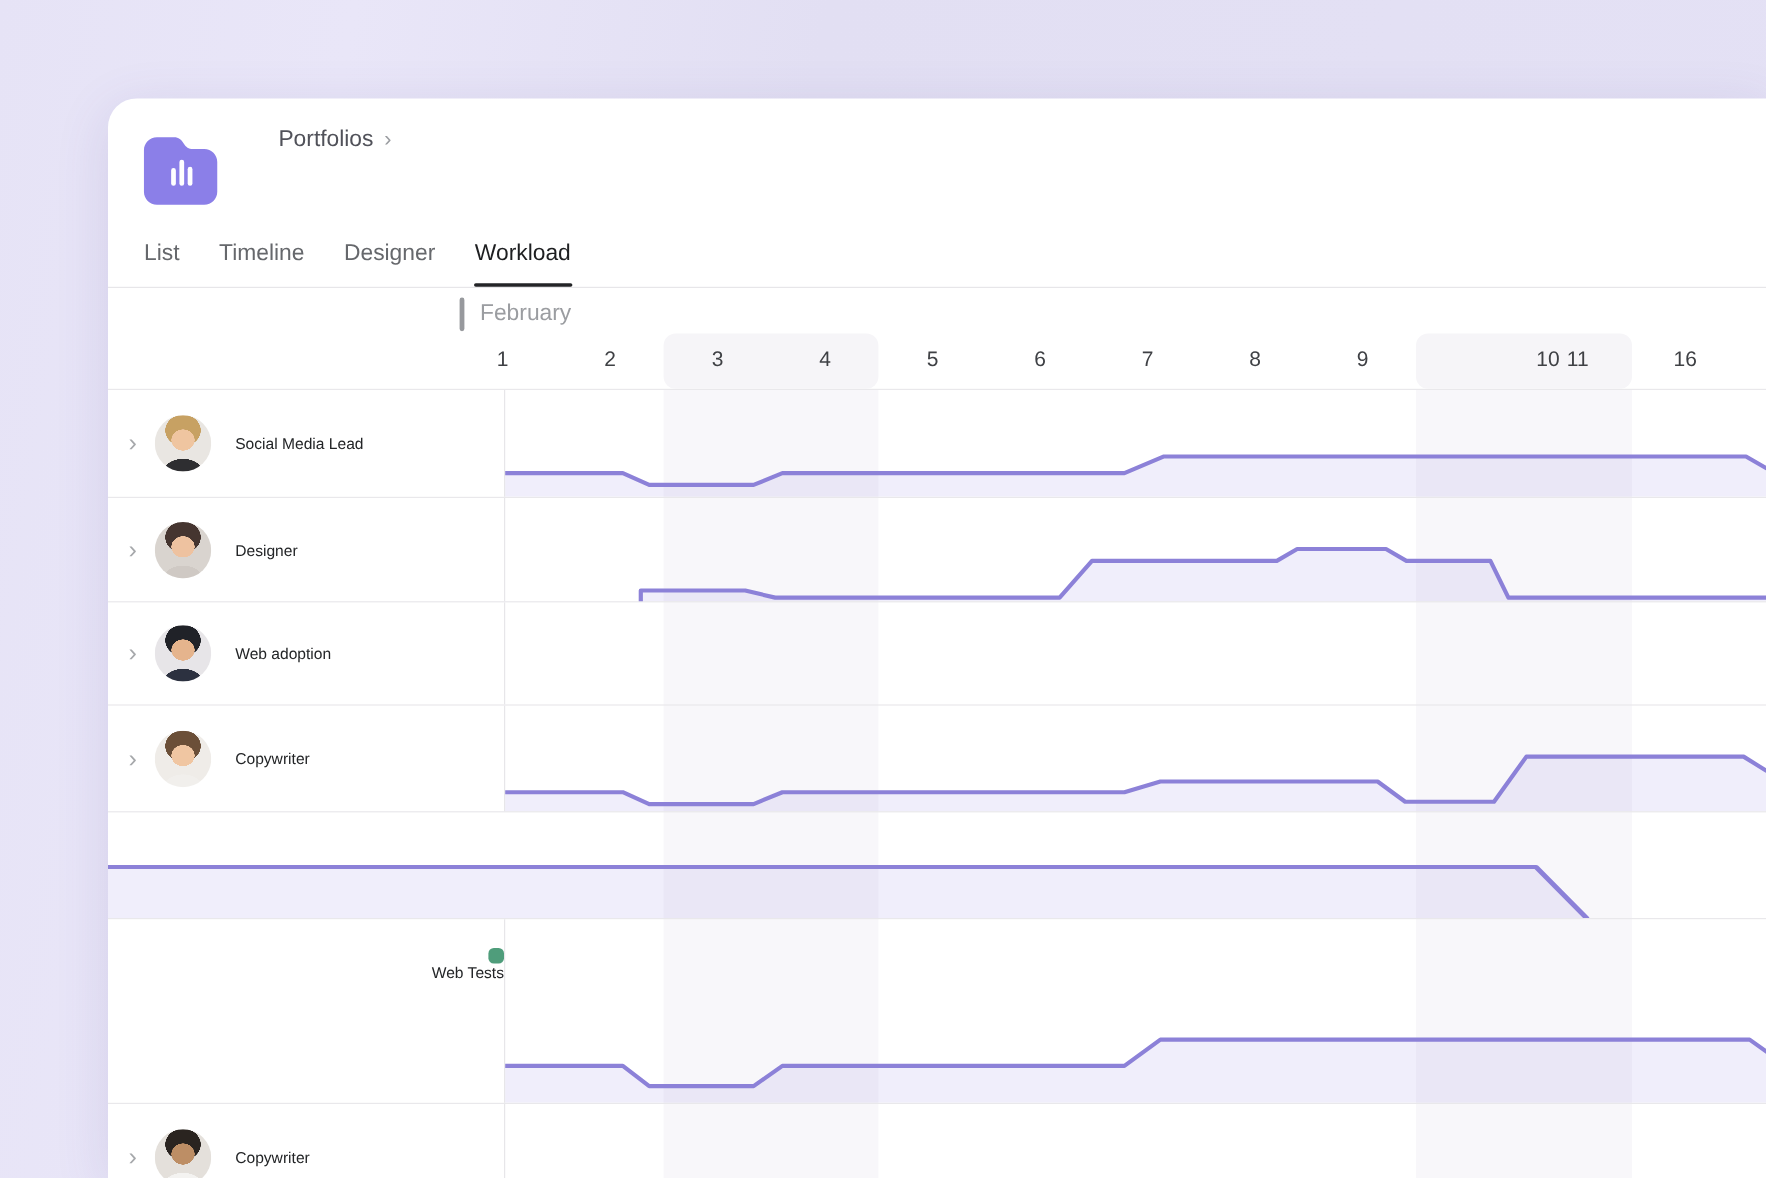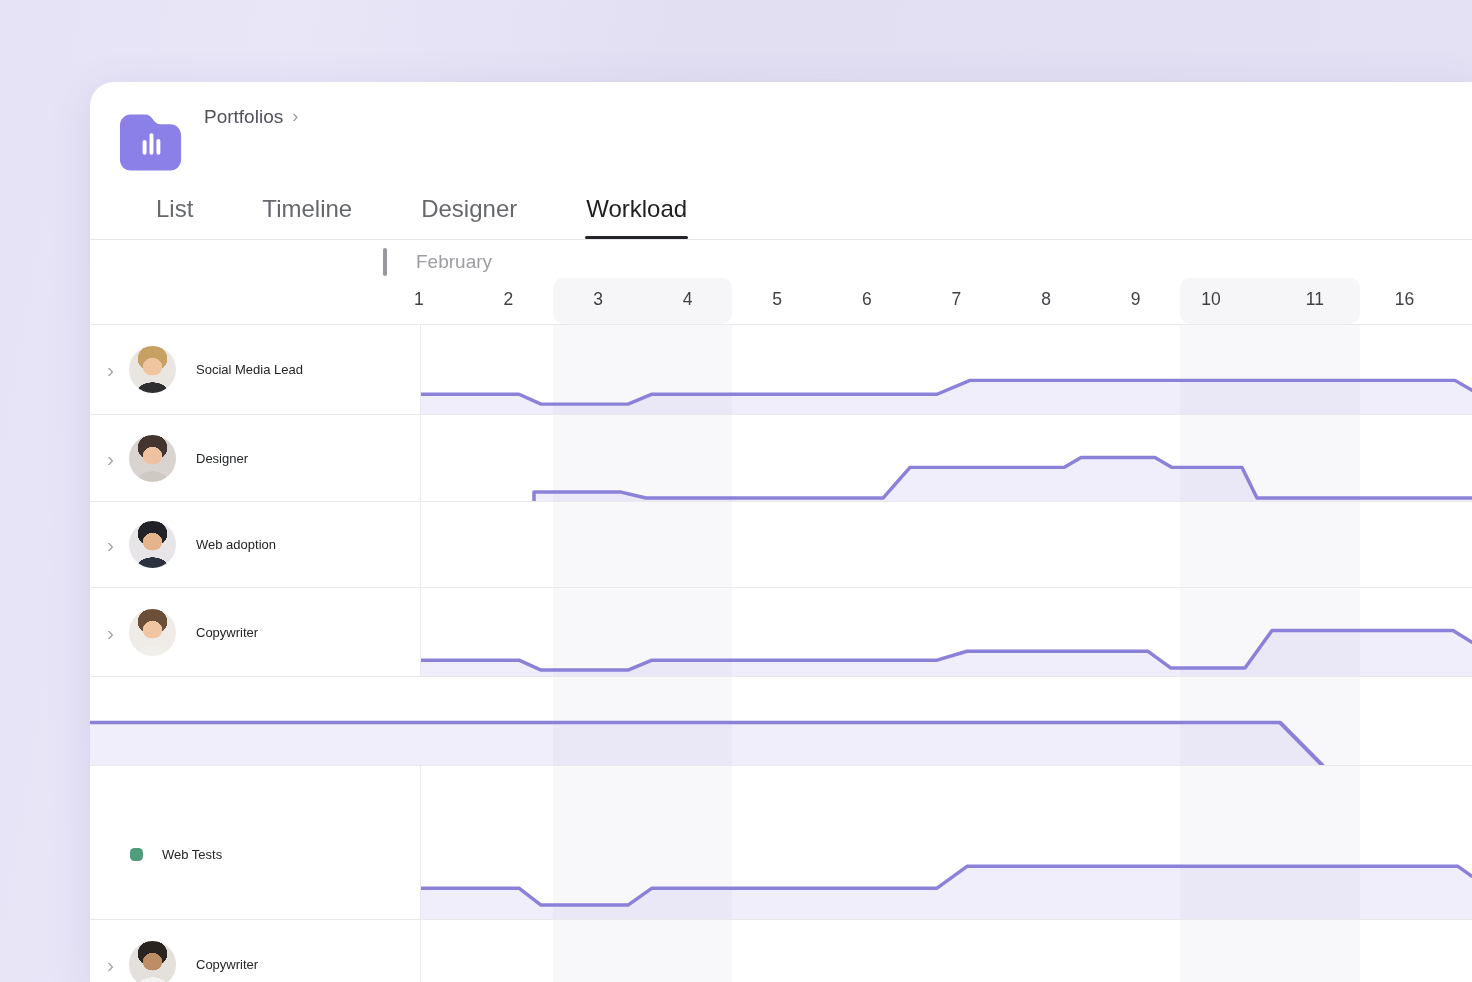--- a/index.html
+++ b/index.html
@@ -11,42 +11,42 @@
   }
   .card{
     position:absolute;left:90px;top:82px;width:1382px;height:900px;
     background:#ffffff;border-radius:24px 0 0 0;overflow:hidden;
     box-shadow:0 10px 45px rgba(84,72,150,0.14);
   }
   
   .card-header{position:relative;height:158px;border-bottom:1px solid #e7e6e9;box-sizing:border-box;}
   .folder{position:absolute;left:27px;top:28px;width:67px;height:64px;}
   .head-text{position:absolute;left:114px;top:24px;}
-  .breadcrumb{font-size:19px;color:#51525a;display:flex;align-items:flex-start;gap:9px;}
+  .breadcrumb{font-size:19px;color:#51525a;display:flex;align-items:flex-start;gap:9px;margin-left:28px;}
   .breadcrumb .crumb-link{cursor:pointer;}
   .breadcrumb .crumb-sep{color:#9b9da1;font-size:18px;}
   .page-title{margin:6px 0 0 0;font-size:30px;font-weight:700;color:#1e1f21;letter-spacing:.2px;}
   .tabs{position:absolute;left:29px;bottom:0;display:flex;gap:31px;}
-  .tab{font-size:24px;color:#66686c;padding:0 1px 16px 1px;position:relative;cursor:pointer;margin-left:36px;}
+  .tab{font-size:19px;color:#66686c;padding:0 1px 16px 1px;position:relative;cursor:pointer;}
   .tab.active{color:#1e1f21;font-weight:400;}
   .tab.active::after{content:"";position:absolute;left:0;right:0;bottom:0;height:3px;background:#232427;border-radius:2px;}
   
   .date-header{position:relative;height:85px;border-bottom:1px solid #e9e8eb;box-sizing:border-box;}
-  .month{position:absolute;left:293px;top:8px;display:flex;align-items:center;gap:29px;}
+  .month{position:absolute;left:293px;top:8px;display:flex;align-items:center;gap:13px;}
   .month-tick{width:4px;height:28px;border-radius:2px;background:#97999d;}
   .month-label{font-size:19px;color:#9b9da1;}
   .weekend-pill{position:absolute;top:38px;height:46px;background:#f6f5f8;border-radius:10px;}
   .day-label{position:absolute;top:49px;transform:translateX(-50%);font-size:17.5px;color:#3f4145;}
   
   .grid-body{position:relative;}
   .weekend-band{position:absolute;top:0;bottom:0;background:rgba(244,242,247,0.65);z-index:0;}
   .row{position:relative;display:flex;border-bottom:1px solid #e9e8eb;box-sizing:border-box;z-index:1;}
   .left-cell{width:331px;flex:0 0 331px;border-right:1px solid #e7e6e9;box-sizing:border-box;
              display:flex;align-items:center;background:transparent;}
-  .row.label-top .left-cell{align-items:center;padding-top:24px;}
+  .row.label-top .left-cell{align-items:flex-end;padding-top:24px;flex-direction:column;}
   .chev{width:14px;margin-left:17px;color:#a6a8ab;font-size:21px;line-height:1;user-select:none;cursor:pointer;}
   .avatar{width:47px;height:47px;border-radius:50%;margin-left:8px;flex:0 0 47px;background-color:#e9e7e5;}
   .rname{margin-left:20px;font-size:13px;color:#232527;}
   .bullet{width:13px;height:13px;border-radius:4.5px;margin-left:40px;flex:0 0 13px;}
   .bullet + .rname{margin-left:19px;}
   .chart-cell{position:relative;flex:1 1 auto;}
   .chart-cell svg{position:absolute;inset:0;width:100%;height:100%;display:block;}
 </style>
 </head>
 <body>
@@ -88,21 +88,21 @@
     <div id="days">
         <span class="day-label" style="left: 328.8px;">1</span>
         <span class="day-label" style="left: 418.4px;">2</span>
         <span class="day-label" style="left: 508px;">3</span>
         <span class="day-label" style="left: 597.6px;">4</span>
         <span class="day-label" style="left: 687.2px;">5</span>
         <span class="day-label" style="left: 776.8px;">6</span>
         <span class="day-label" style="left: 866.4px;">7</span>
         <span class="day-label" style="left: 956px;">8</span>
         <span class="day-label" style="left: 1045.6px;">9</span>
-        <span class="day-label" style="left: 1121px;">10</span>
+        <span class="day-label" style="left: 1200px;">10</span>
         <span class="day-label" style="left: 1224.8px;">11</span>
         <span class="day-label" style="left: 1314.4px;">16</span>
       </div>
   </div>
 
   <div class="grid-body">
     <div id="bands">
         <div class="weekend-band" style="left: 463.2px; width: 179.2px;"></div>
         <div class="weekend-band" style="left: 1090.4px; width: 179.2px;"></div>
       </div>

